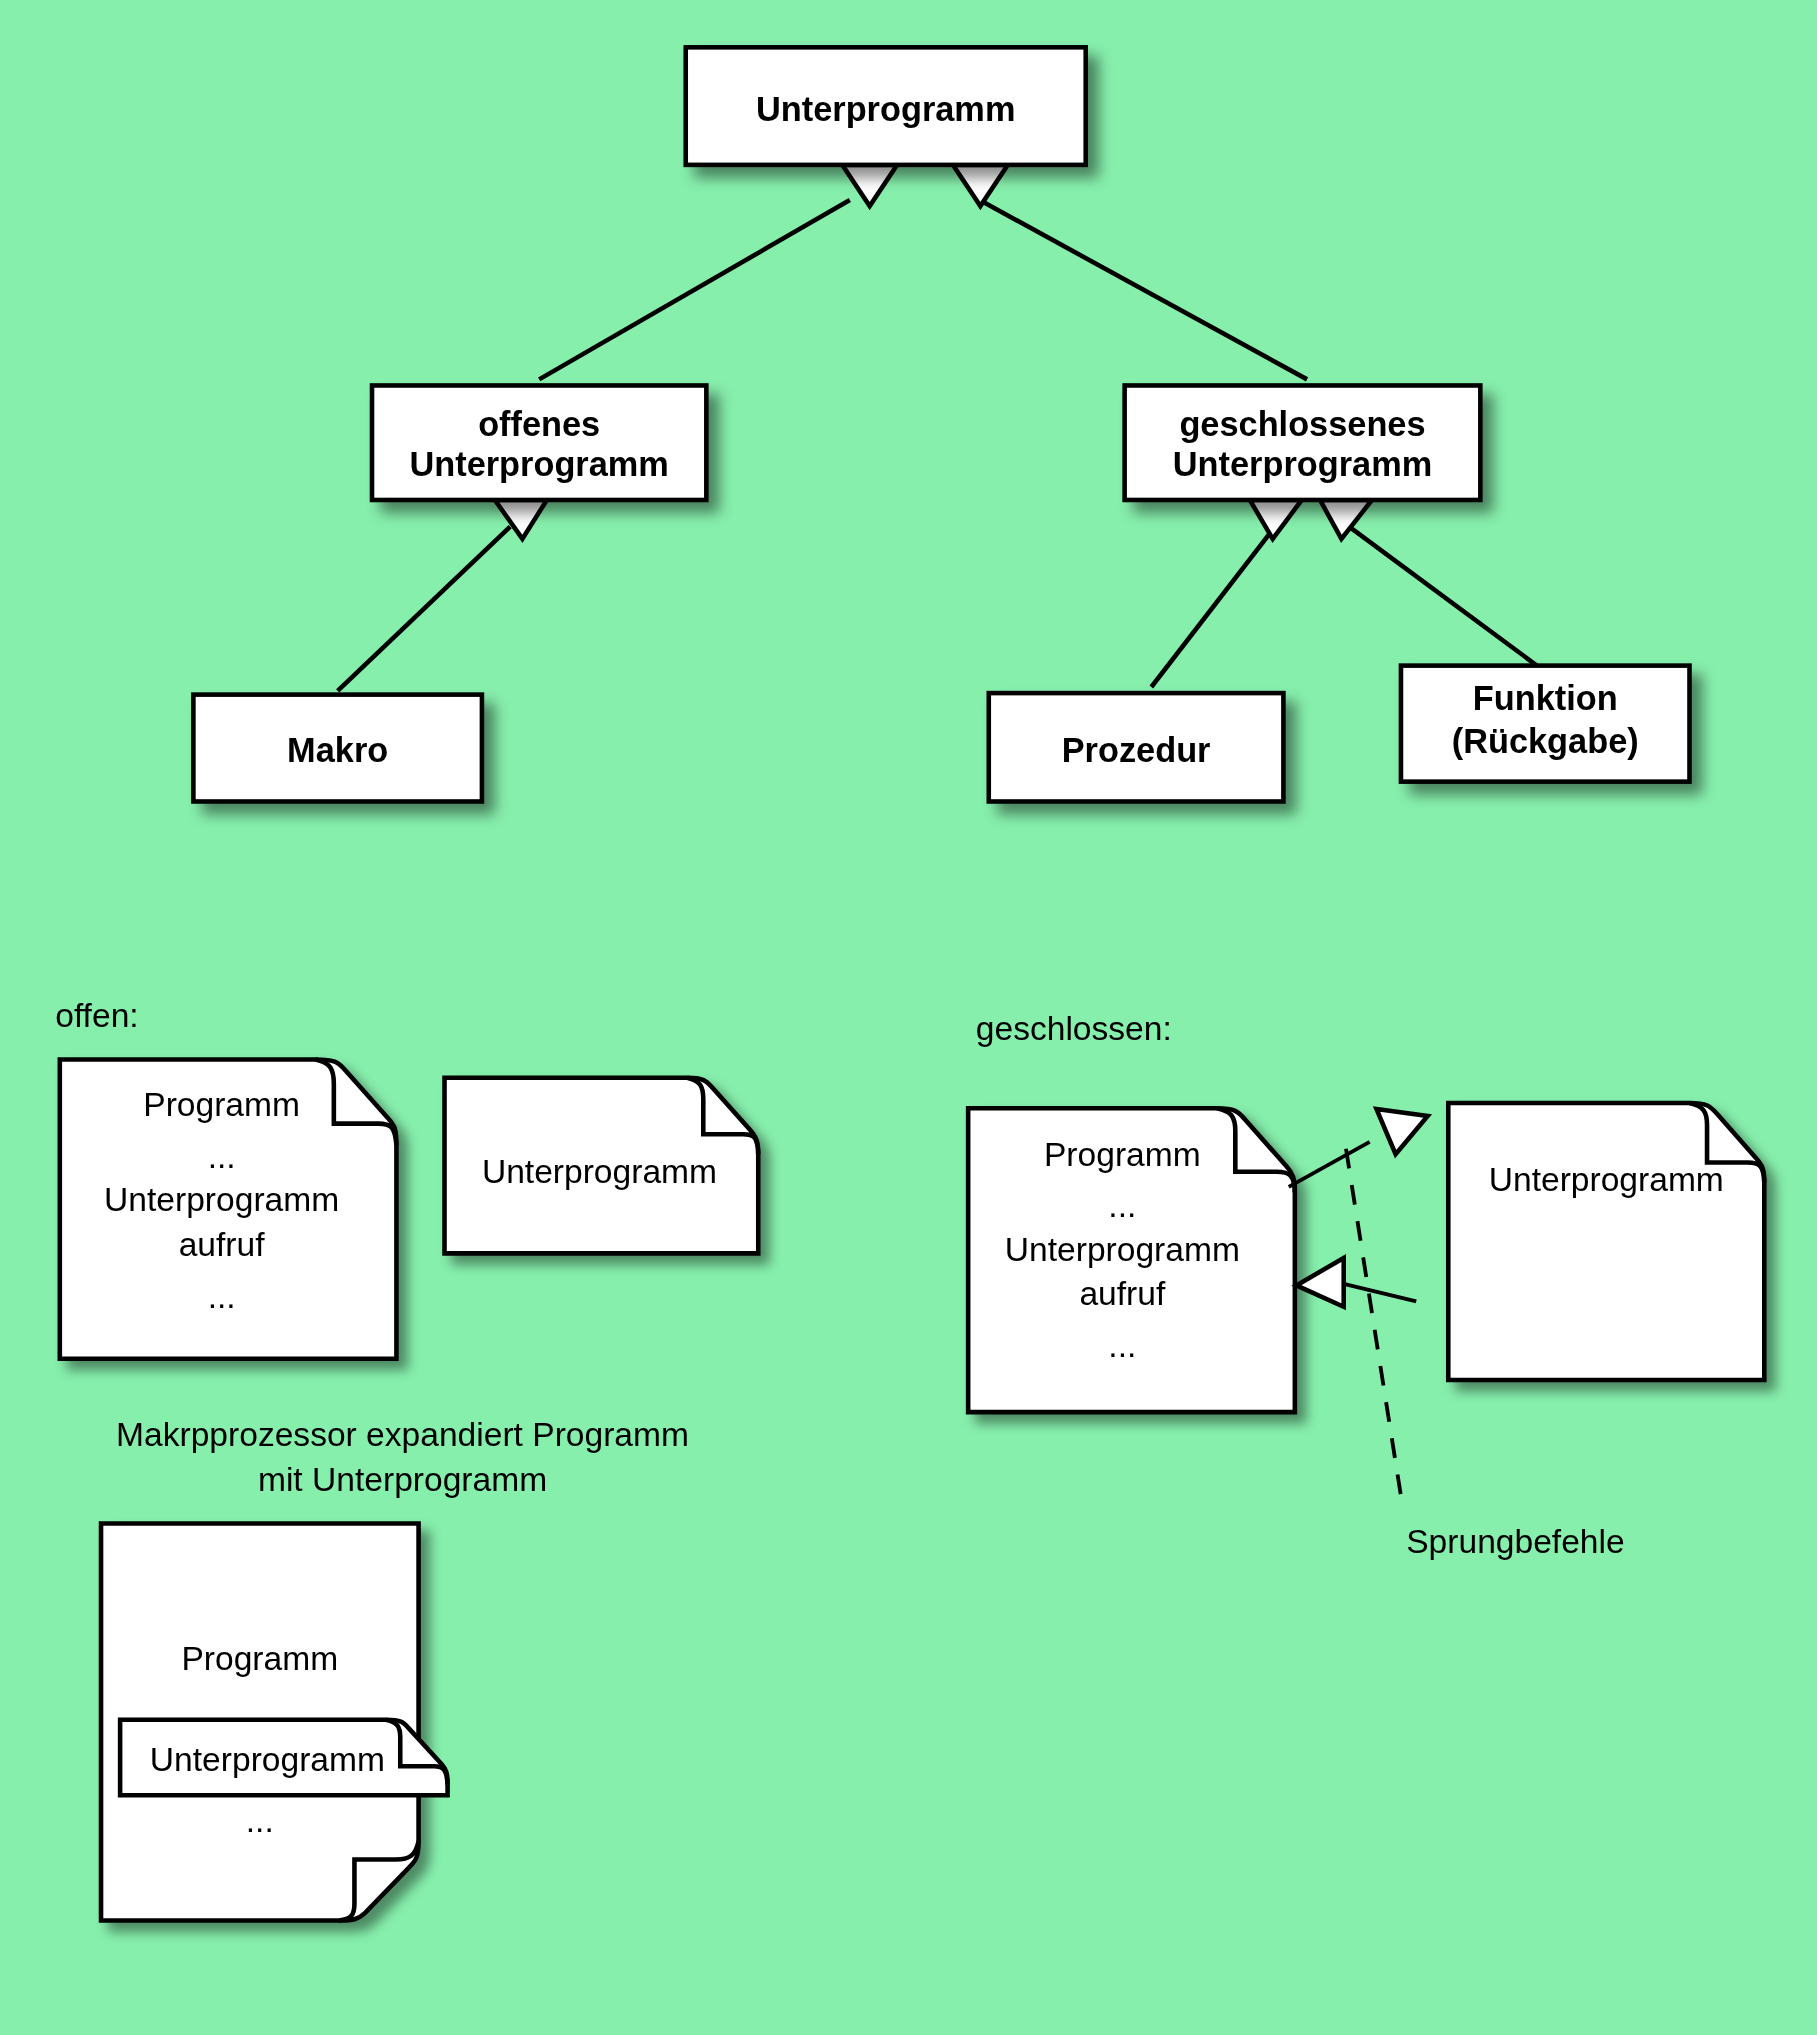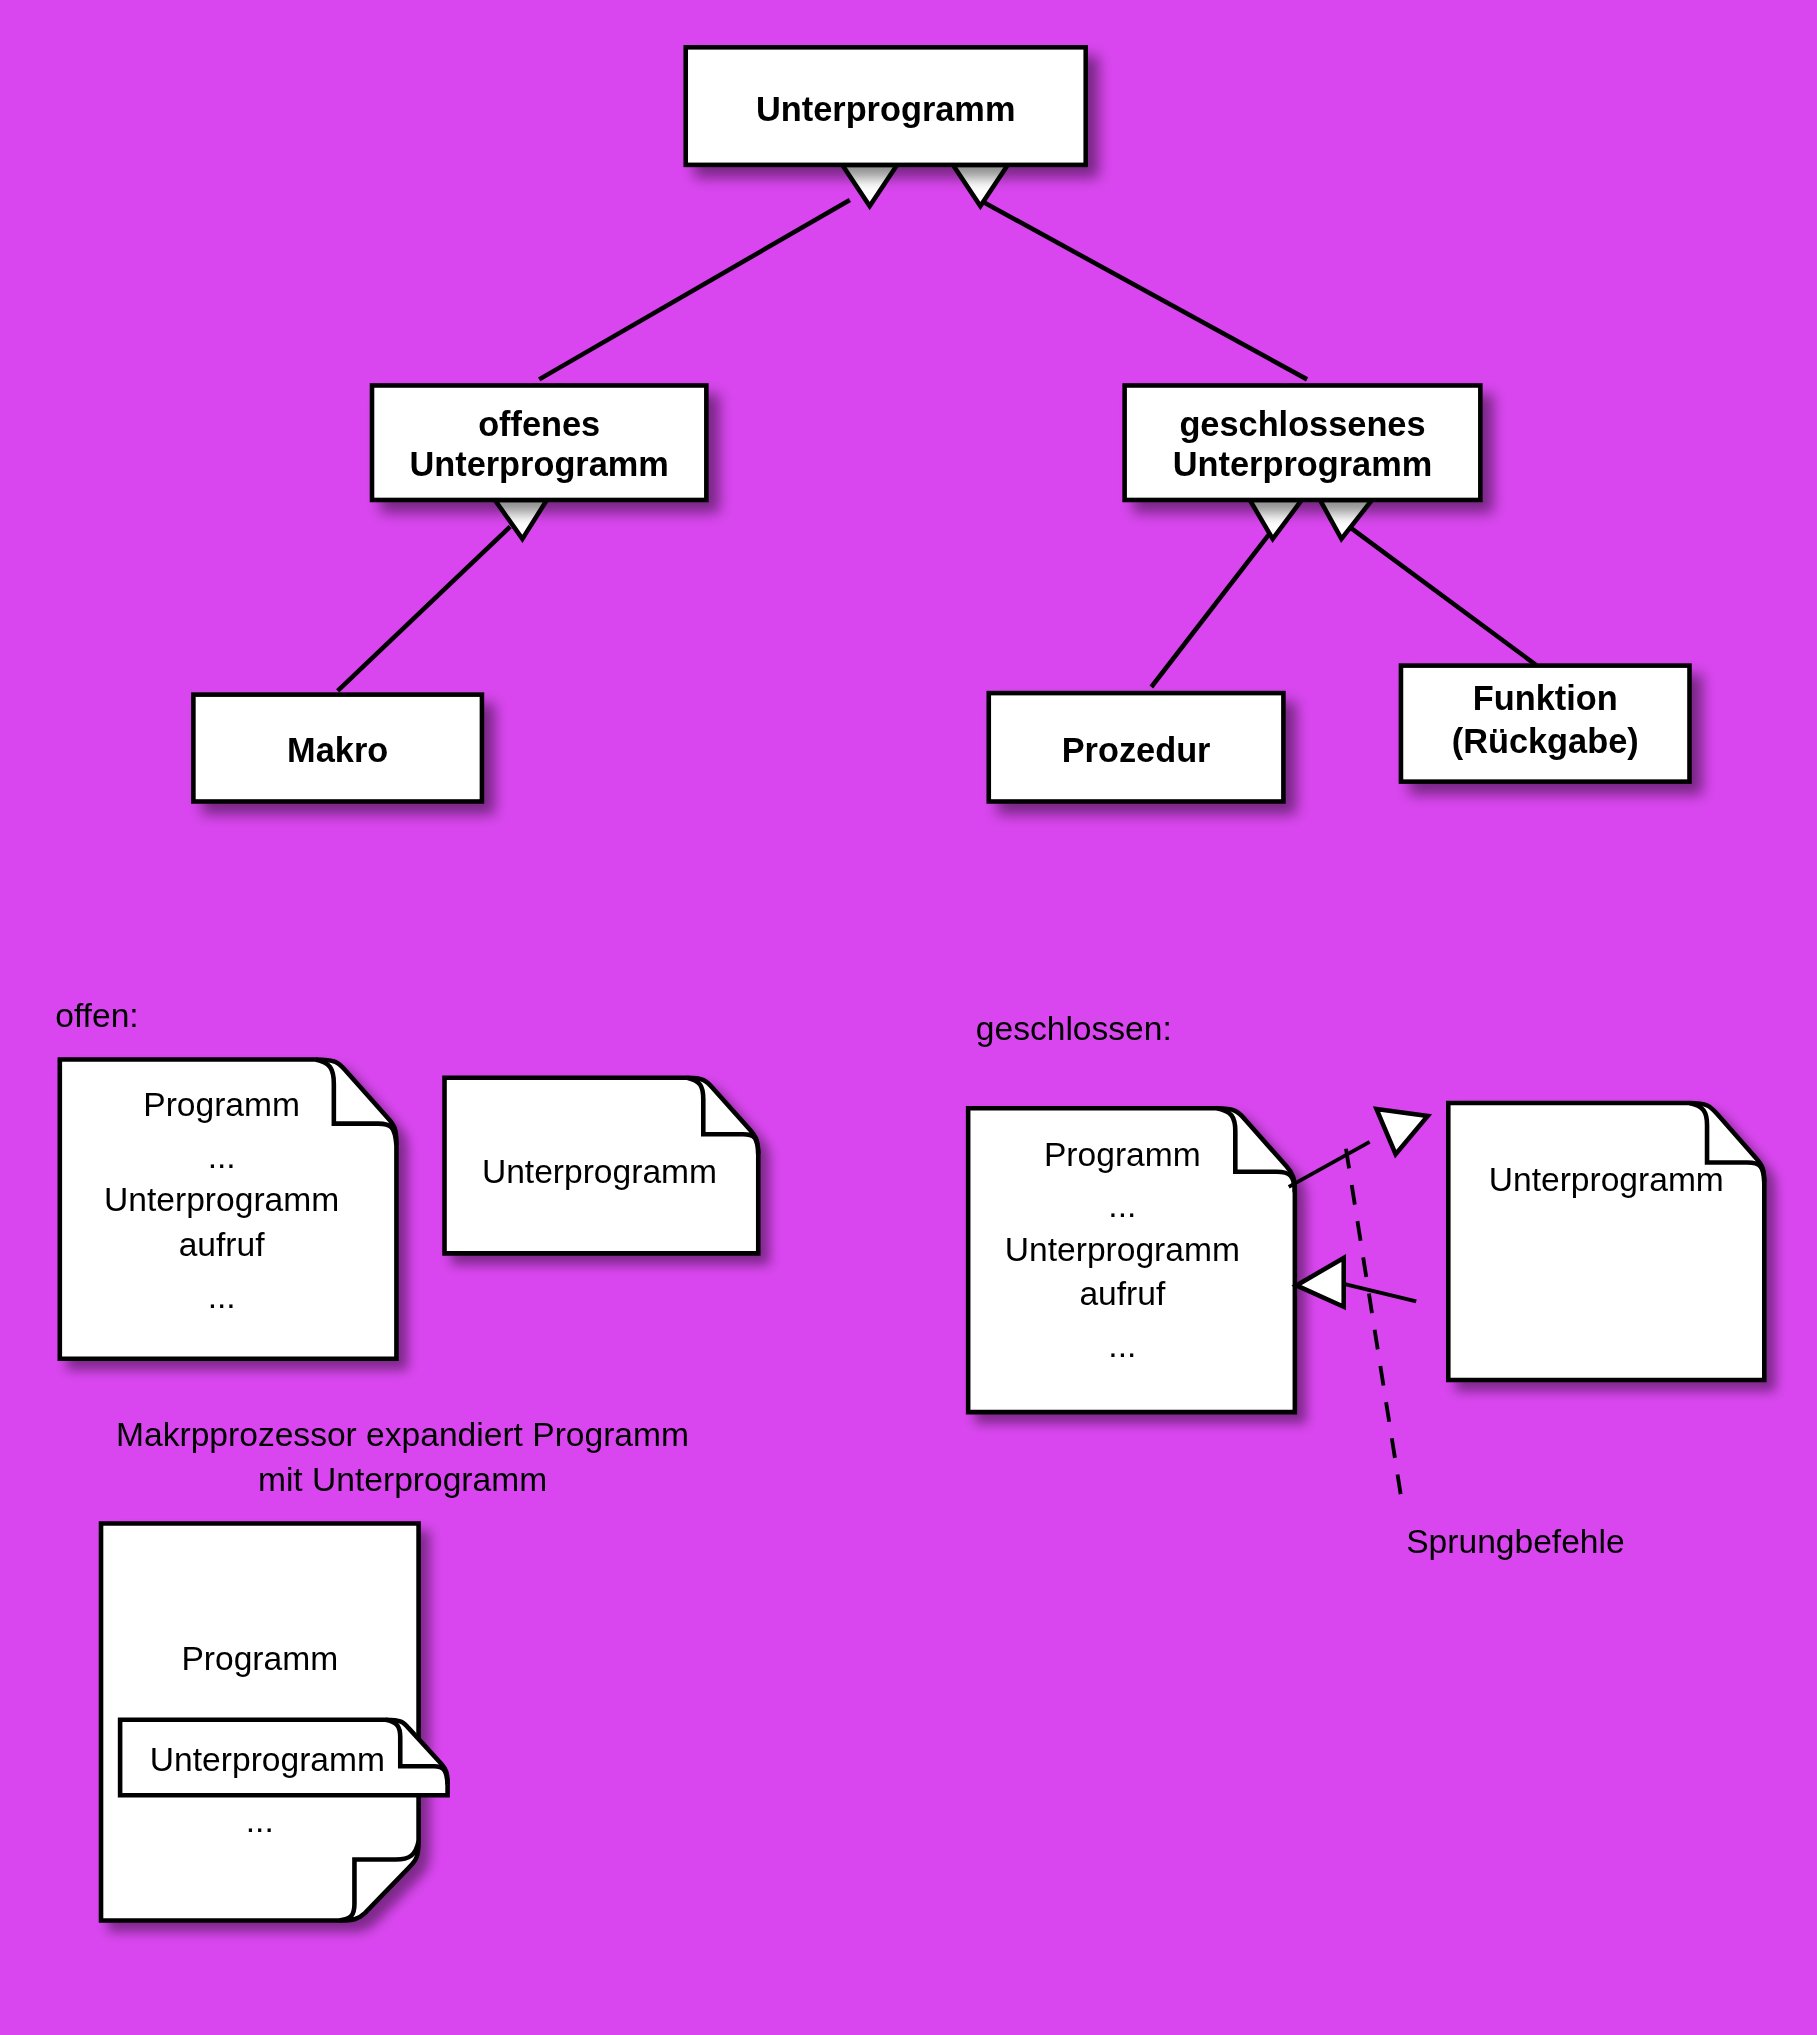--- a/index.html
+++ b/index.html
@@ -7,21 +7,21 @@
     padding: 0;
     background: #ffffff;
   }
   body {
     font-family: "Liberation Sans", sans-serif;
   }
   #canvas {
     position: relative;
     width: 1818px;
     height: 2035px;
-    background: #d946ef;
+    background: #86efac;
     overflow: hidden;
   }
   svg#diagram {
     position: absolute;
     top: 0;
     left: 0;
     width: 1818px;
     height: 2035px;
     display: block;
   }

